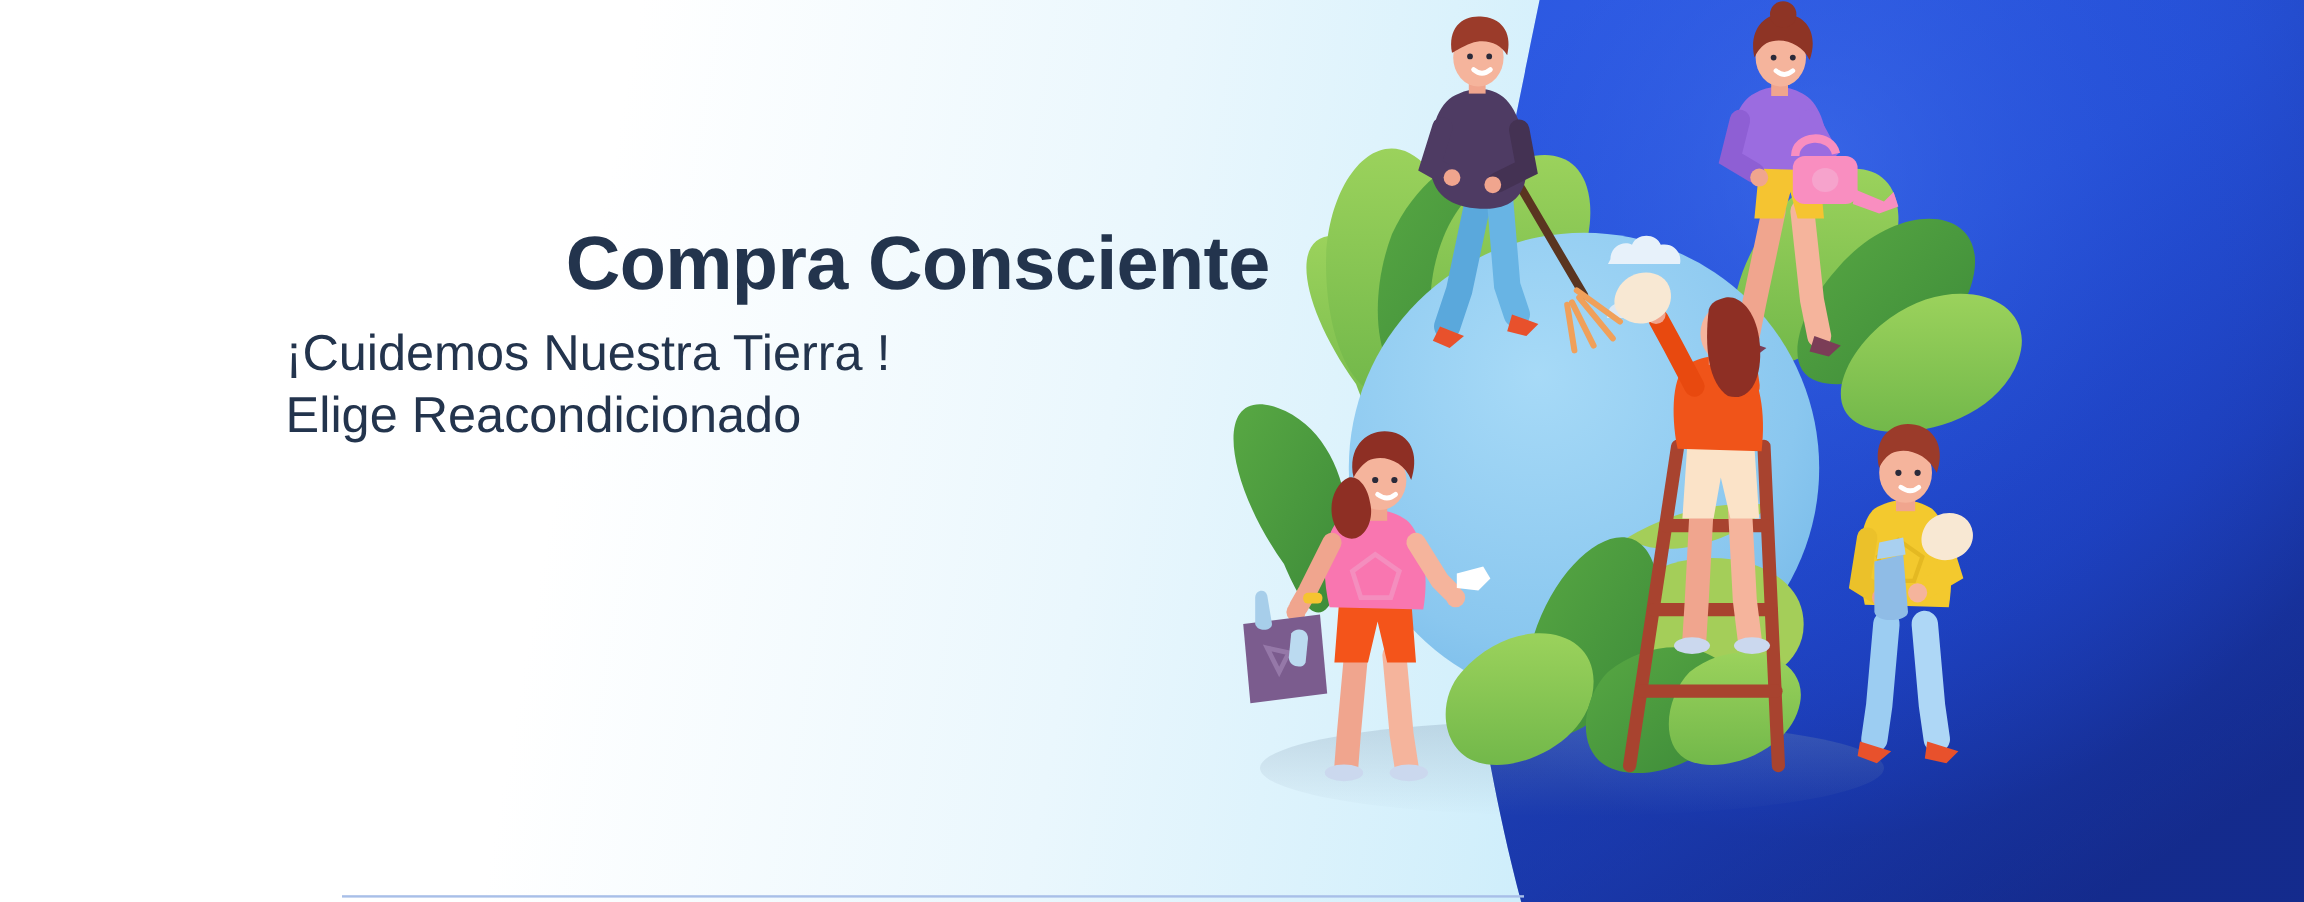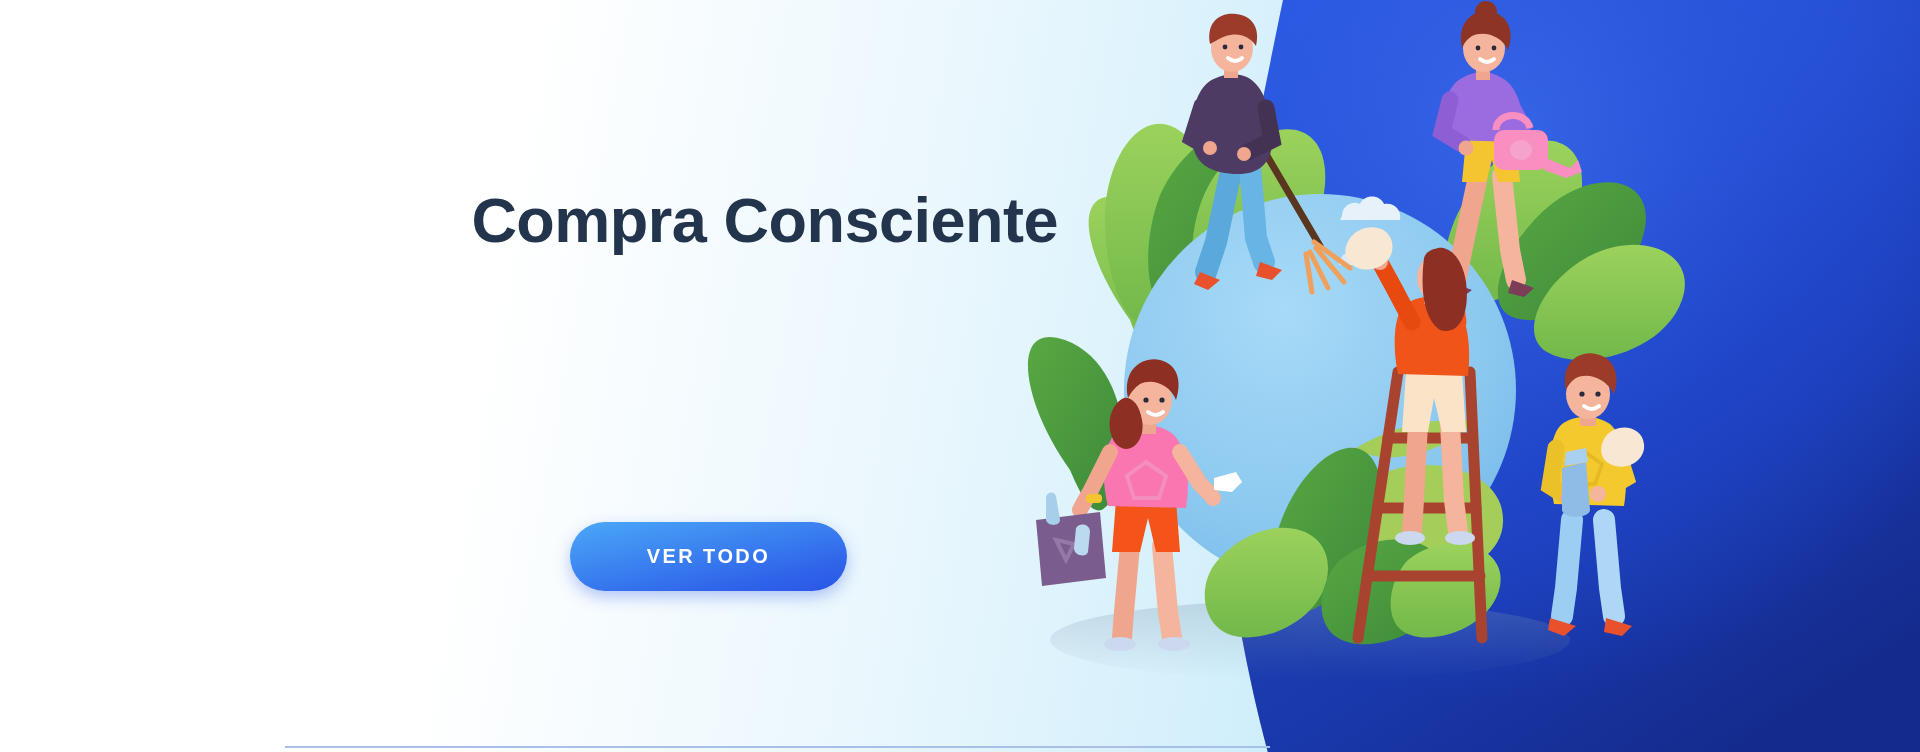--- a/index.html
+++ b/index.html
@@ -311,21 +311,20 @@
       <ellipse cx="578" cy="394" rx="22" ry="25" fill="#F5B49C"></ellipse>
       <path d="M556 390 C550 364 568 350 586 354 C606 358 610 378 604 394 C596 378 578 372 566 378 C560 382 558 386 556 390 Z" fill="#9B3B2A"></path>
       <circle cx="572" cy="394" r="2.6" fill="#2A2A3A"></circle>
       <circle cx="588" cy="394" r="2.6" fill="#2A2A3A"></circle>
       <path d="M574 406 q8 6 15 0" stroke="#ffffff" stroke-width="4" fill="none" stroke-linecap="round"></path>
     </g>
   </svg>
 
   <div class="text-block">
     <h1 class="headline">Compra Consciente</h1>
+    <p class="subline first">¡Cuidemos Nuestra Tierra !</p>
+    <p class="subline">Elige Reacondicionado</p>
   </div>
 
-  <div class="cta-wrap">
-    <button class="cta-button">VER TODO</button>
-  </div>
 
   <div class="bottom-rule"></div>
 
 </div>
 
 </body></html>

